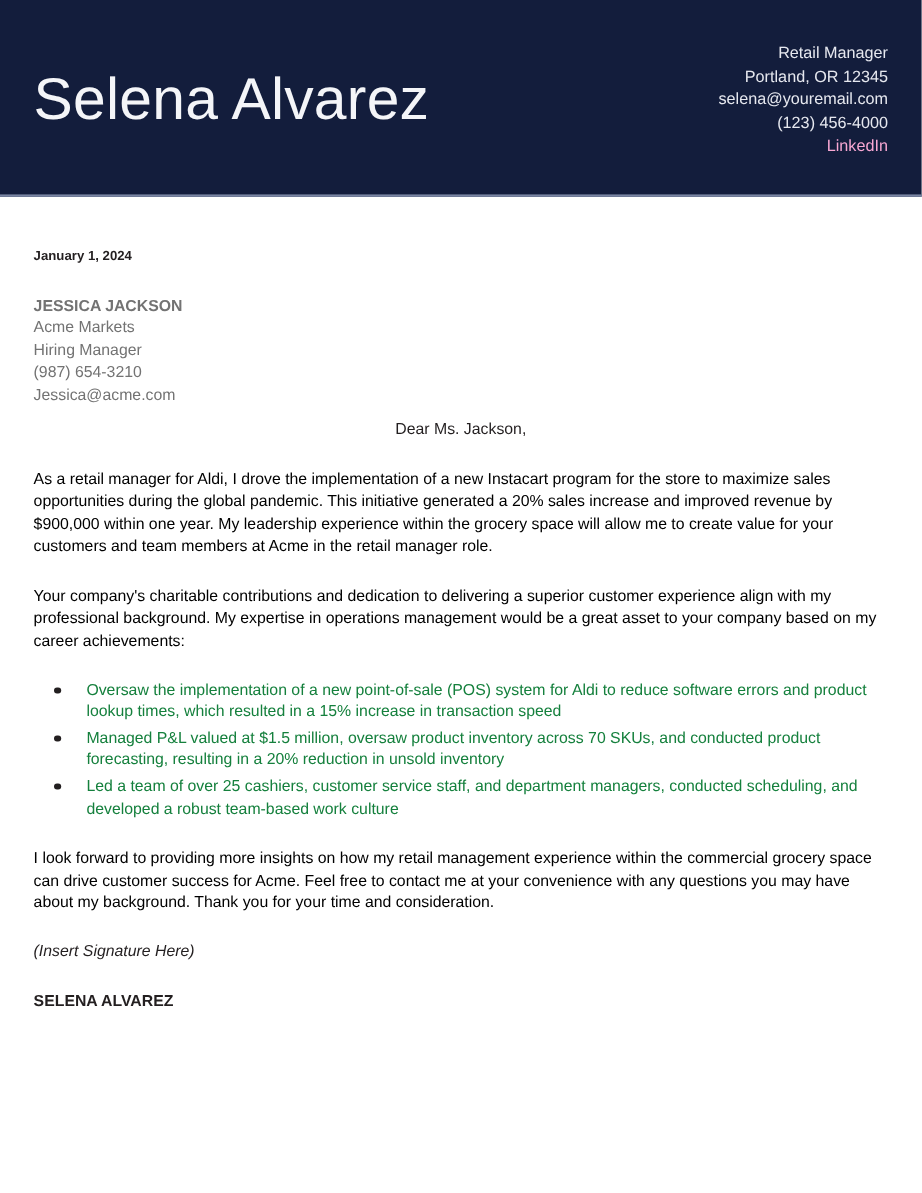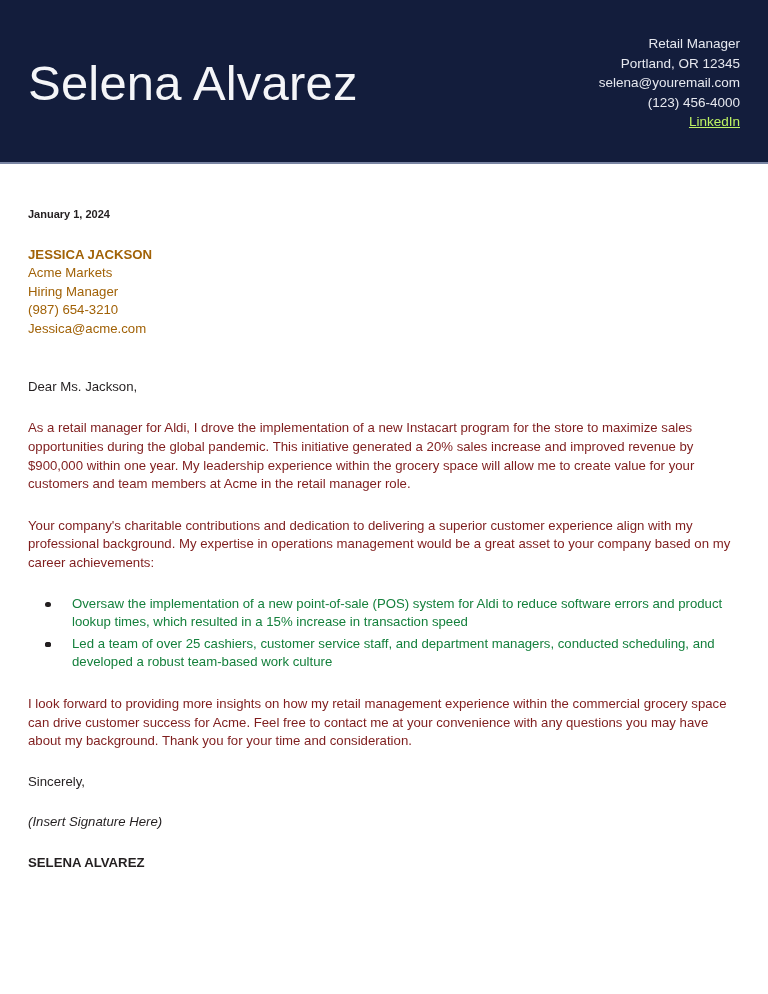--- a/index.html
+++ b/index.html
@@ -57,60 +57,60 @@
     color: #e6e8ef;
     font-size: 13.5px;
     line-height: 19.5px;
     margin-top: 4px;
     margin-left: 29px;
   }
   .contact div {
     white-space: nowrap;
   }
   .contact .linkedin {
-    text-decoration: underline;
-    color: #bef264;
+    color: #f9a8d4;
   }
 
   
   .body-wrap {
     padding: 0 28px;
     box-sizing: border-box;
   }
 
   .date {
     font-size: 11px;
     font-weight: bold;
     color: #231f20;
     margin-top: 44px;
   }
 
   .recipient {
     margin-top: 26px;
     font-size: 13.2px;
     line-height: 18.4px;
-    color: #a16207;
+    color: #737373;
   }
   .recipient .rname {
     font-weight: bold;
   }
 
   .salutation {
-    margin-top: 40px;
+    margin-top: 11px;
     font-size: 13.2px;
     line-height: 18.4px;
+    text-align: center;
   }
 
   p.para {
     margin: 0;
     padding: 0;
     margin-top: 23px;
     font-size: 13.2px;
     line-height: 18.6px;
-    color: #7f1d1d;
+    color: #000000;
     text-align: left;
   }
 
   ul.achievements {
     margin: 0;
     padding: 0;
     margin-top: 22px;
     list-style: none;
   }
   ul.achievements li {
@@ -188,29 +188,29 @@
 
     <p class="para">Your company's charitable contributions and dedication to delivering a superior customer experience align with my professional background. My expertise in operations management would be a great asset to your company based on my career achievements:</p>
 
     <ul class="achievements">
       <li>
         <span class="bullet"></span>
         <span>Oversaw the implementation of a new point-of-sale (POS) system for Aldi to reduce software errors and product lookup times, which resulted in a 15% increase in transaction speed</span>
       </li>
       <li>
         <span class="bullet"></span>
+        <span>Managed P&amp;L valued at $1.5 million, oversaw product inventory across 70 SKUs, and conducted product forecasting, resulting in a 20% reduction in unsold inventory</span>
       </li>
       <li>
         <span class="bullet"></span>
         <span>Led a team of over 25 cashiers, customer service staff, and department managers, conducted scheduling, and developed a robust team-based work culture</span>
       </li>
     </ul>
 
     <p class="para">I look forward to providing more insights on how my retail management experience within the commercial grocery space can drive customer success for Acme. Feel free to contact me at your convenience with any questions you may have about my background. Thank you for your time and consideration.</p>
 
-    <div class="closing">Sincerely,</div>
 
     <div class="signature-placeholder">(Insert Signature Here)</div>
 
     <div class="signer">SELENA ALVAREZ</div>
 
   </div>
 </div>
 
 </body></html>

